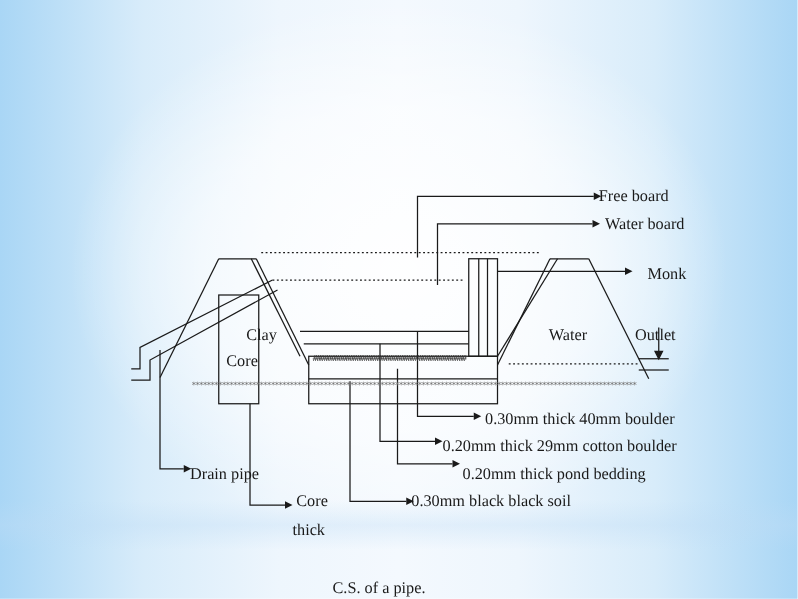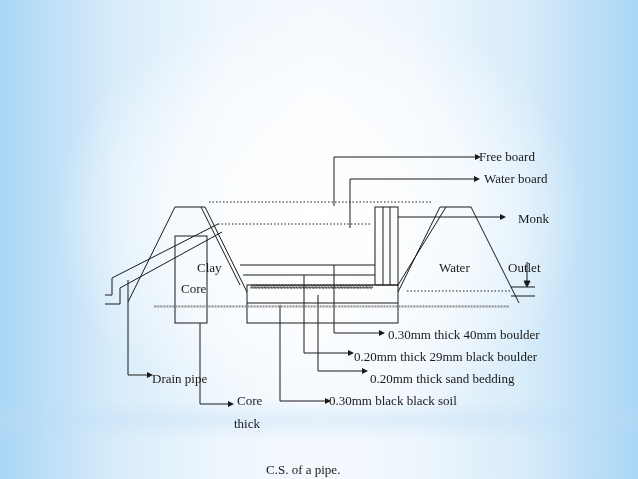--- a/index.html
+++ b/index.html
@@ -102,19 +102,19 @@
 <div class="lbl" style="left:153px; top:305px; font-size:7px; letter-spacing:-1.2px; color:#777; width:365px; overflow:hidden; font-family:'DejaVu Sans Mono', monospace;">**********************************************************************************************************************</div>
 
 <div class="lbl" style="left:479px; top:150px;">Free board</div>
 <div class="lbl" style="left:484px; top:172px;">Water board</div>
 <div class="lbl" style="left:518px; top:212px;">Monk</div>
 <div class="lbl" style="left:181px; top:261px;margin-left:16px;">Clay</div>
 <div class="lbl" style="left:181px; top:282px;">Core</div>
 <div class="lbl" style="left:439px; top:261px;">Water</div>
 <div class="lbl" style="left:508px; top:261px;">Outlet</div>
 <div class="lbl" style="left:388px; top:328px;">0.30mm thick 40mm boulder</div>
-<div class="lbl" style="left:354px; top:350px;">0.20mm thick 29mm black boulder</div>
-<div class="lbl" style="left:370px; top:372px;">0.20mm thick sand bedding</div>
+<div class="lbl" style="left:354px; top:350px;">0.20mm thick 29mm cotton boulder</div>
+<div class="lbl" style="left:370px; top:372px;">0.20mm thick pond bedding</div>
 <div class="lbl" style="left:329px; top:394px;">0.30mm black black soil</div>
 <div class="lbl" style="left:152px; top:372px;text-align:center;">Drain pipe</div>
 <div class="lbl" style="left:237px; top:394px;">Core</div>
 <div class="lbl" style="left:234px; top:417px;">thick</div>
 <div class="lbl" style="left:266px; top:463px;">C.S. of a pipe.</div>
 
 </body></html>

